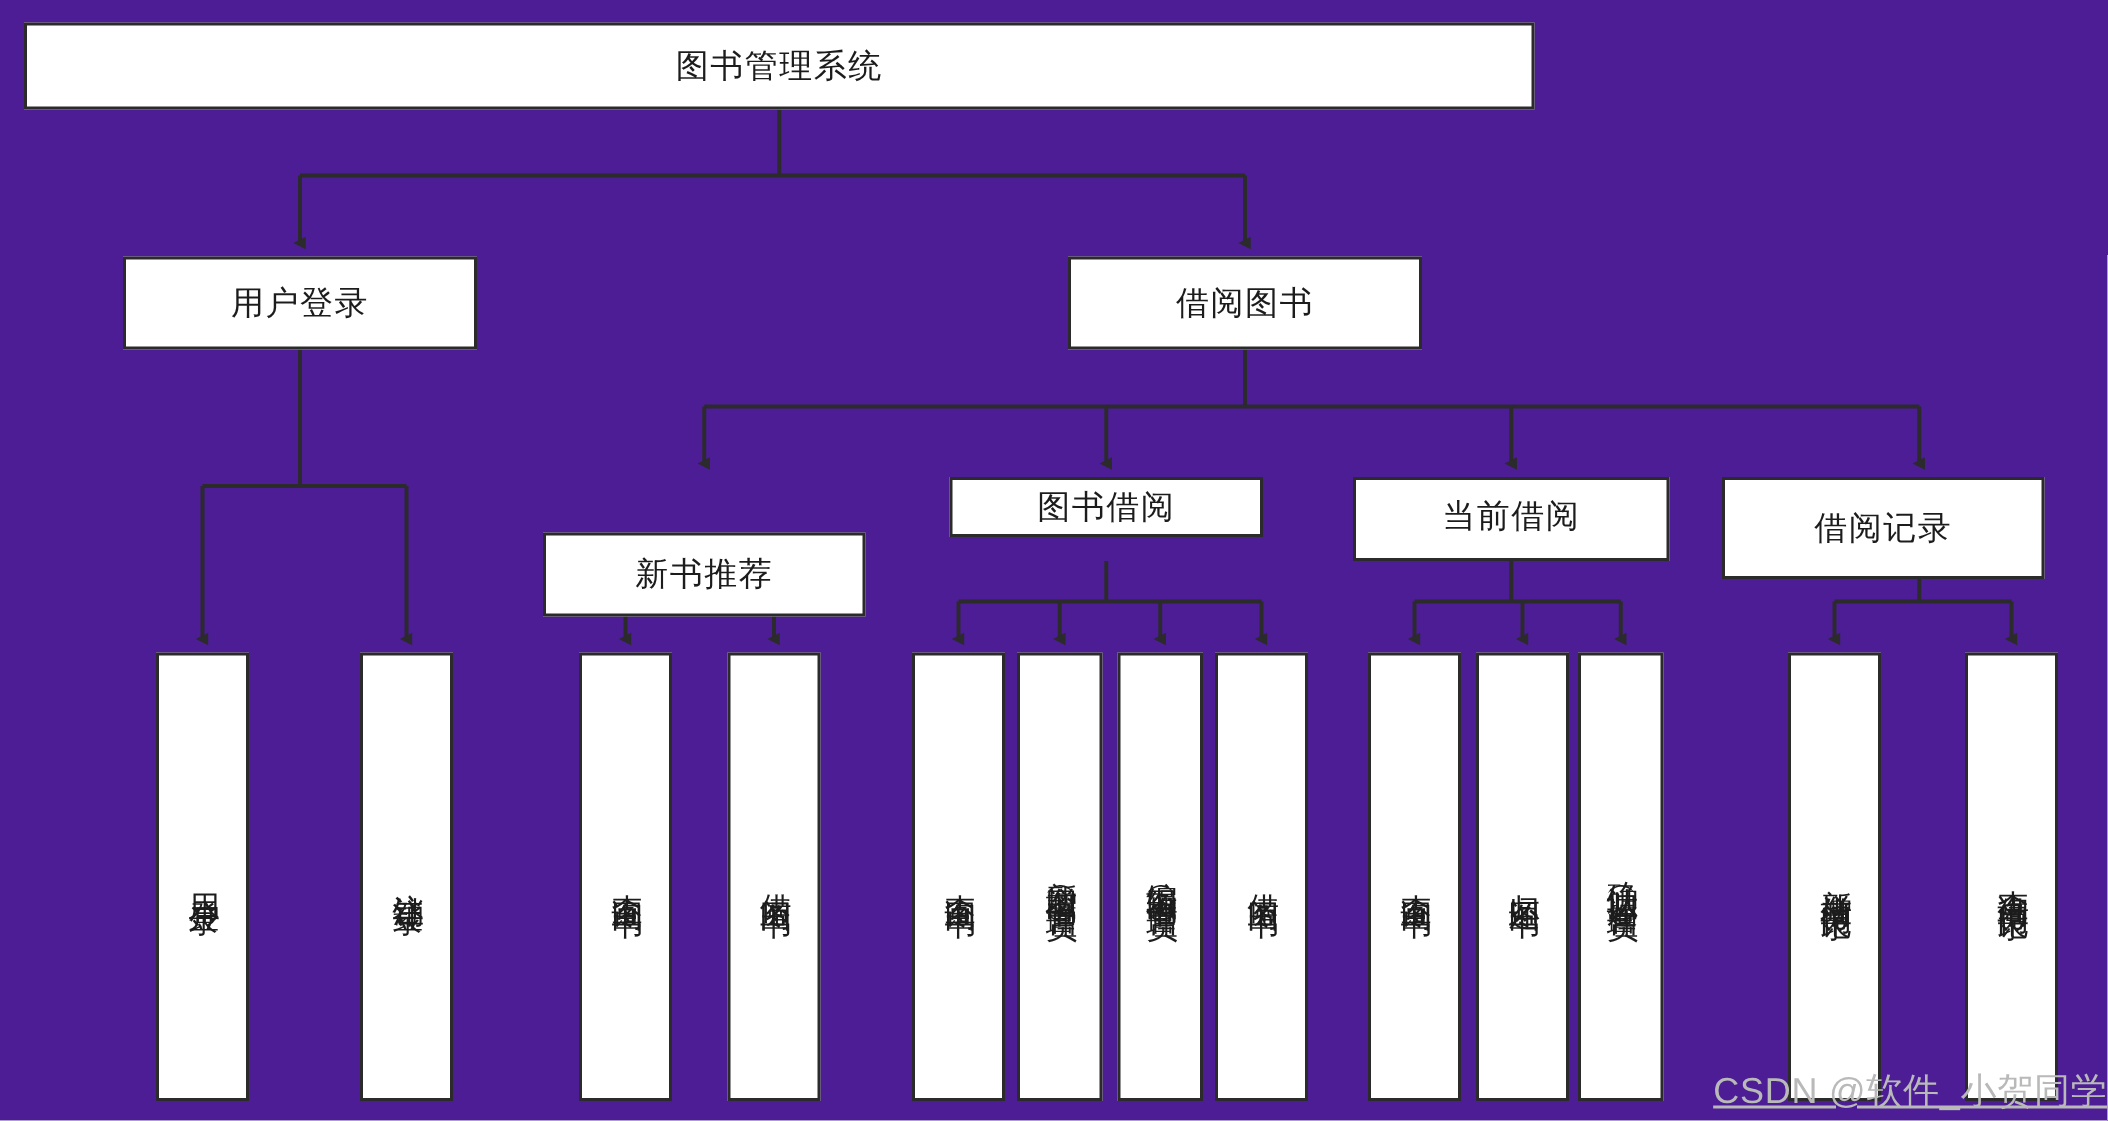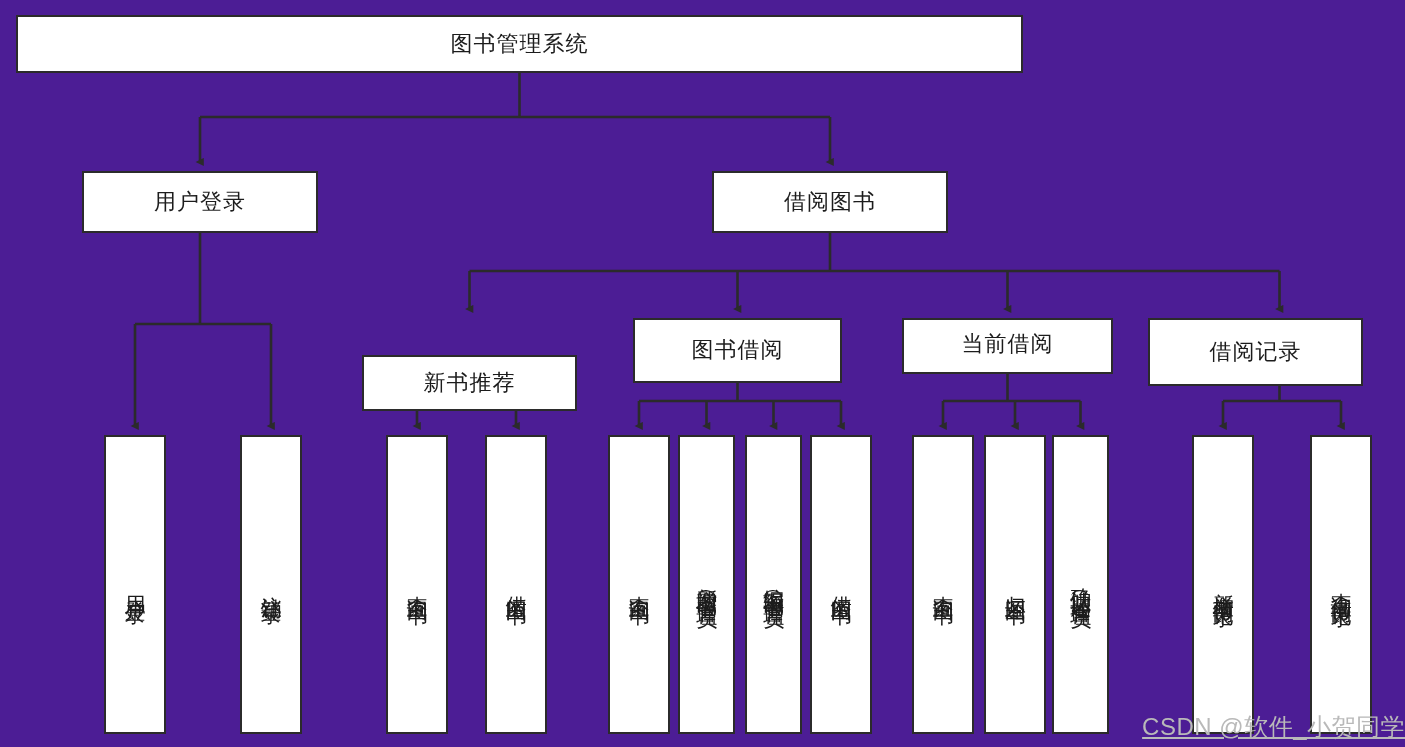--- a/index.html
+++ b/index.html
@@ -126,21 +126,21 @@
   <div class="node node-h" style="left: 82px; top: 171px; width: 236px; height: 62px;">
     <span>用户登录</span>
   </div>
   <div class="node node-h" style="left: 712px; top: 171px; width: 236px; height: 62px;">
     <span>借阅图书</span>
   </div>
 
   <div class="node node-h" style="left: 362px; top: 318px; width: 215px; height: 56px; margin-top: 37px;">
     <span>新书推荐</span>
   </div>
-  <div class="node node-h" style="left: 633px; top: 318px; width: 209px; height: 65px;">
+  <div class="node node-h" style="left: 633px; top: 318px; width: 209px; height: 40px;">
     <span>图书借阅</span>
   </div>
   <div class="node node-h" style="left: 902px; top: 318px; width: 211px; height: 56px; font-family: Liberation Mono, monospace;">
     <span>当前借阅</span>
   </div>
   <div class="node node-h" style="left: 1148px; top: 318px; width: 215px; height: 68px;">
     <span>借阅记录</span>
   </div>
 
   <div class="node node-v" style="left: 104px; top: 435px; width: 62px; height: 299px;">

